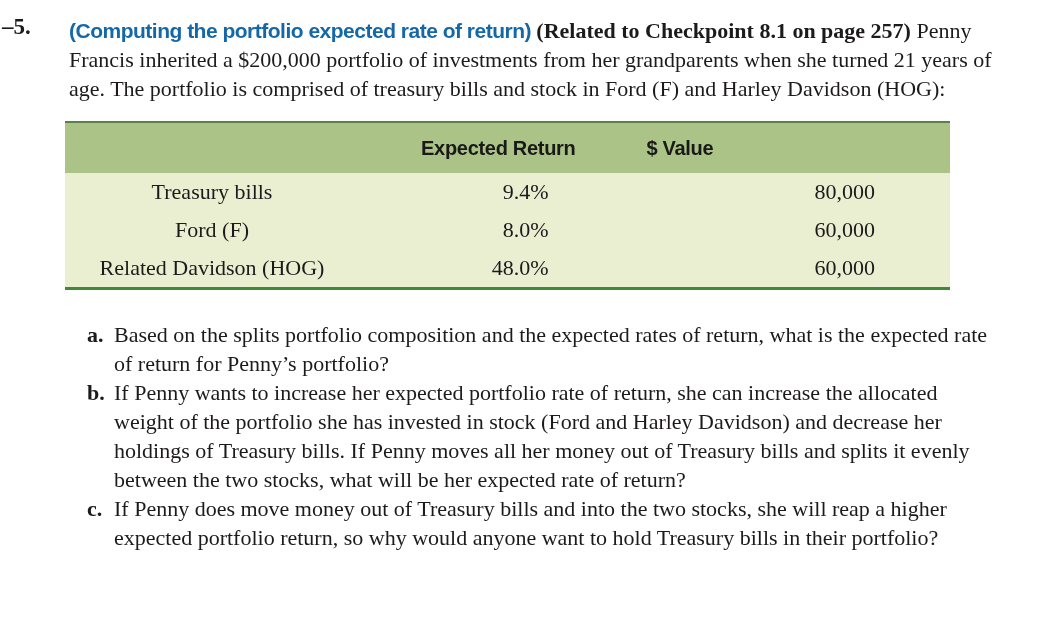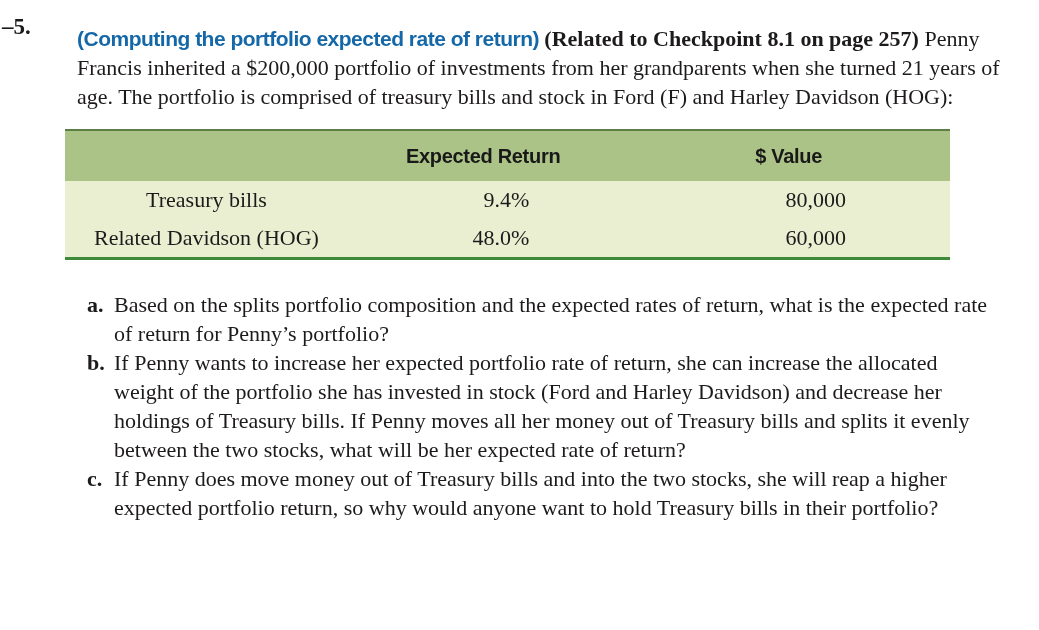--- a/index.html
+++ b/index.html
@@ -15,21 +15,21 @@
     width:1039px;height:630px;overflow:hidden;background:#ffffff;
     font-family:"Liberation Serif", serif;color:var(--text-color);
   }
   .problem{display:flex;padding-top:12px;}
   .num{
     width:65px;box-sizing:border-box;padding-left:2px;
     font-weight:bold;font-size:23px;line-height:29px;
   }
   .content{width:945px;}
   .intro{
-    margin:12px;width:945px;font-size:22px;line-height:29px;
+    margin:4px;width:945px;font-size:22px;line-height:29px;
   }
   .title-seg{
     color:var(--title-blue);
     font-family:"Liberation Sans", sans-serif;
     font-weight:bold;font-size:21px;letter-spacing:-0.5px;
   }
   .related-seg{font-weight:bold;}
   .data-table{
     border-collapse:collapse;width:885px;margin-top:18px;
     border-top:2px solid var(--table-top-rule);
@@ -43,22 +43,22 @@
     color:#191919;height:50px;padding:0;
   }
   .data-table tbody{background:var(--table-body-green);}
   .data-table tbody td{height:38px;padding-top:0;padding-bottom:0;}
   .col1{width:345px;text-align:left;}
   td.col1{padding-left:10px;text-align:center;}
   .col2{width:250px;}
   th.col2{text-align:center;}
   td.col2{text-align:right;padding-right:98px;}
   .col3{width:290px;}
-  th.col3{text-align:center;}
-  td.col3{text-align:right;padding-right:104px;}
+  th.col3{text-align:left;}
+  td.col3{text-align:right;padding-right:75px;}
   .questions{margin-top:30px;padding-left:22px;width:923px;}
   .q{display:flex;font-size:22px;line-height:29px;}
   .qm{width:27px;flex:0 0 27px;font-weight:bold;}
   .qt{width:880px;flex:0 0 880px;}
 </style>
 </head>
 <body>
 
 <div class="problem">
   <div class="num">–5.</div>
@@ -74,20 +74,25 @@
           <th class="col3">$ Value</th>
         </tr>
       </thead>
       <tbody>
         <tr>
           <td class="col1">Treasury bills</td>
           <td class="col2">9.4%</td>
           <td class="col3">80,000</td>
         </tr>
         <tr>
+          <td class="col1">Ford (F)</td>
+          <td class="col2">8.0%</td>
+          <td class="col3">60,000</td>
+        </tr>
+        <tr>
           <td class="col1">Related Davidson (HOG)</td>
           <td class="col2">48.0%</td>
           <td class="col3">60,000</td>
         </tr>
       </tbody>
     </table>
 
     <div class="questions">
       <div class="q">
         <span class="qm">a.</span>

